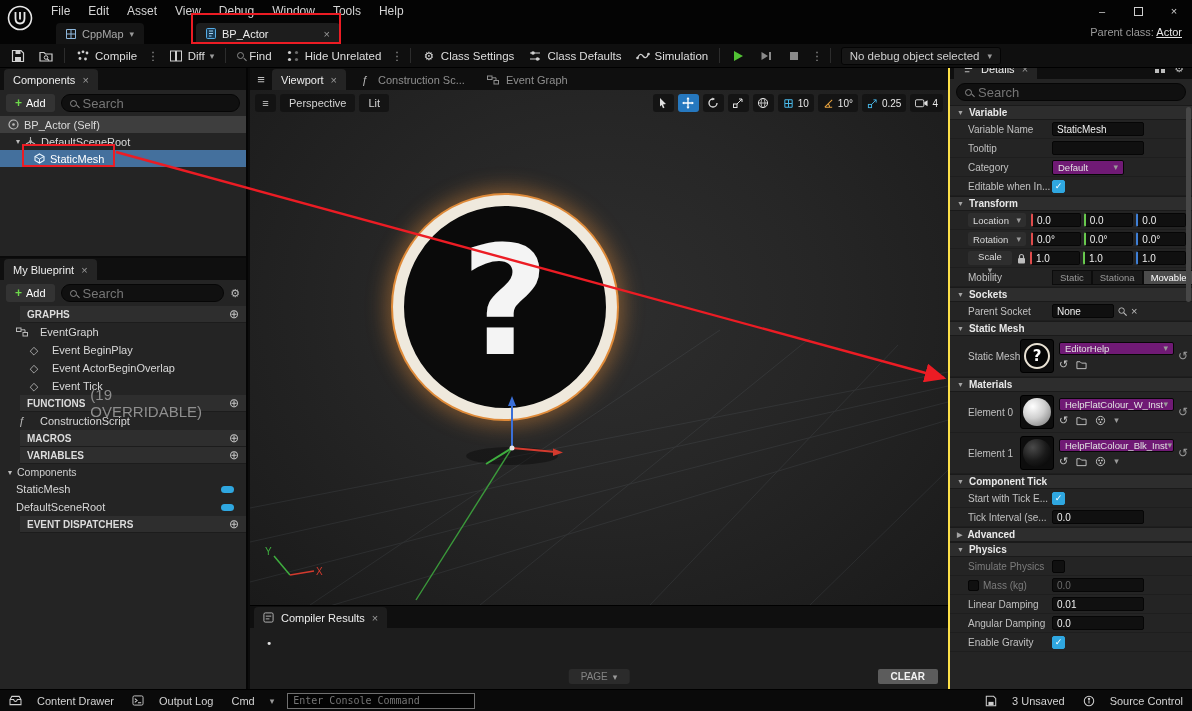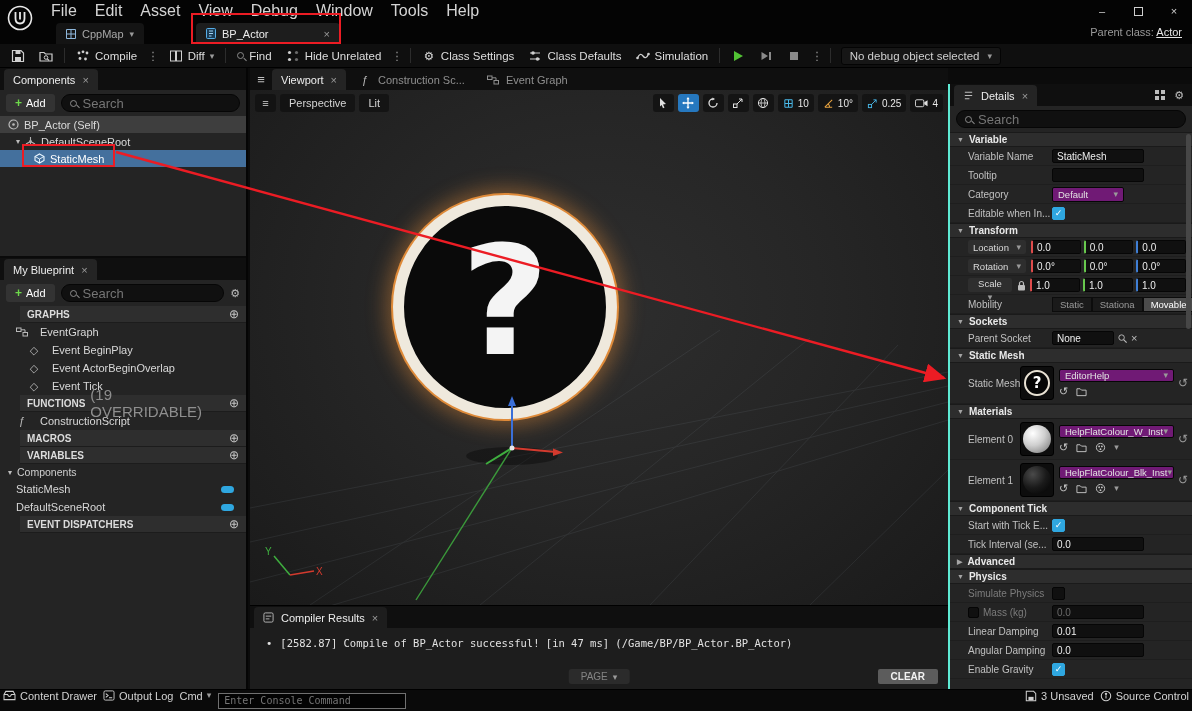--- a/index.html
+++ b/index.html
@@ -4,21 +4,21 @@
 <style>
   * { box-sizing: border-box; margin:0; padding:0; }
   html,body { width:1192px; height:711px; overflow:hidden; }
   body { background:#0b0b0b; font-family:"Liberation Sans", sans-serif; color:#c8c8c8; font-size:11px; }
   .app { position:relative; width:1192px; height:711px; background:#0b0b0b; }
 
   
   .titlebar { position:absolute; top:0; left:0; right:0; height:22px; background:#040404; display:flex; align-items:center; z-index:5; }
   .ue-logo { position:absolute; left:7px; top:5px; width:26px; height:26px; z-index:6; }
   .menus { display:flex; margin-left:42px; height:100%; }
-  .menu-item { padding:0 9px; font-size:16px; color:#d4d4d4; display:flex; align-items:center; cursor:default; }
+  .menu-item { padding:0 9px; font-size:12px; color:#d4d4d4; display:flex; align-items:center; cursor:default; }
   .win-controls { margin-left:auto; display:flex; align-items:center; height:100%; }
   .win-btn { width:36px; height:100%; display:flex; align-items:center; justify-content:center; color:#cfcfcf; font-size:11px; }
   .max-box { width:9px; height:9px; border:1px solid #cfcfcf; }
 
   
   .tabrow { position:absolute; top:22px; left:0; right:0; height:22px; background:#040404; z-index:4; }
   .asset-tab { position:absolute; bottom:0; height:21px; display:flex; align-items:center; gap:6px; padding:0 10px; font-size:11px; border-radius:4px 4px 0 0; cursor:default; }
   .asset-tab.cpp { left:56px; background:#141414; color:#a8a8a8; }
   .asset-tab.bp  { left:196px; background:#1d1d1d; color:#ececec; width:144px; }
   .tab-x { color:#9a9a9a; font-size:11px; margin-left:auto; }
@@ -83,21 +83,21 @@
   
   .compiler { height:84px; background:#1d1d1d; border-top:1px solid #000; display:flex; flex-direction:column; }
   .comp-tabs { height:22px; background:#0f0f0f; display:flex; align-items:flex-end; }
   .comp-tabs .ptab { background:#1d1d1d; }
   .comp-body { flex:1; position:relative; padding:9px 0 0 16px; }
   .comp-msg { display:flex; gap:8px; font-family:"DejaVu Sans Mono", monospace; font-size:10.5px; color:#e2e2e2; }
   .page-btn { position:absolute; bottom:5px; left:50%; transform:translateX(-50%); background:#2b2b2b; color:#858585; border-radius:3px; font-size:10px; padding:2px 12px; display:flex; gap:5px; align-items:center; cursor:pointer; }
   .clear-btn { position:absolute; bottom:5px; right:10px; background:#5c5c5c; color:#f2f2f2; border-radius:2px; font-size:10px; font-weight:bold; padding:2px 13px; cursor:pointer; }
 
   
-  .details { position:absolute; top:84px; right:0; width:244px; bottom:22px; background:#242424; border-left:2px solid #5eead4; z-index:3; }
+  .details { position:absolute; top:57px; right:0; width:244px; bottom:22px; background:#242424; border-left:2px solid #fde047; z-index:3; }
   .dsearch { display:flex; gap:6px; padding:4px 6px; align-items:center; background:#242424; }
   .sect { height:15px; background:#2d2d2d; display:flex; align-items:center; gap:5px; padding:0 7px; font-size:10px; font-weight:bold; color:#e8e8e8; border-top:1px solid #1a1a1a; border-bottom:1px solid #1a1a1a; cursor:pointer; }
   .sect .arr { font-size:7px; color:#a5a5a5; }
   .prow { min-height:19px; display:flex; align-items:center; padding:0 6px 0 18px; border-bottom:1px solid #1e1e1e; font-size:10px; color:#c0c0c0; }
   .plabel { width:84px; flex-shrink:0; white-space:nowrap; overflow:hidden; display:flex; align-items:center; gap:4px; }
   .plabel.dim { color:#7c7c7c; }
   .pval { flex:1; display:flex; align-items:center; gap:3px; }
   .tfield { background:#101010; border:1px solid #060606; border-radius:2px; height:14px; display:flex; align-items:center; padding:0 4px; color:#ededed; font-size:10px; flex:1; }
   .tfield.dim { color:#6a6a6a; }
   .num { border-left:2px solid #555; flex:1; }
@@ -114,21 +114,21 @@
   .mini-help { width:26px; height:26px; border-radius:50%; background:#060606; border:2px solid #e9e2d4; display:flex; align-items:center; justify-content:center; font-family:"DejaVu Sans",sans-serif; font-weight:bold; font-size:15px; color:#fff; }
   .sphere-w { width:28px; height:28px; border-radius:50%; background:radial-gradient(circle at 35% 30%, #ffffff 0%, #cfcfcf 45%, #6e6e6e 100%); }
   .sphere-b { width:28px; height:28px; border-radius:50%; background:radial-gradient(circle at 35% 30%, #4a4a4a 0%, #1a1a1a 50%, #000 100%); }
   .asset-col { flex:1; margin-left:5px; display:flex; flex-direction:column; gap:3px; min-width:0; }
   .asset-icons { display:flex; gap:8px; font-size:11px; color:#c8c8c8; align-items:center; }
   .reset { margin-left:4px; color:#9a9a9a; font-size:12px; cursor:pointer; }
   .vscroll { position:absolute; right:1px; top:50px; width:5px; height:195px; background:#474747; border-radius:3px; }
 
   
   .statusbar { position:absolute; bottom:0; left:0; right:0; height:22px; background:#0a0a0a; border-top:1px solid #000; display:flex; align-items:center; font-size:11px; color:#d2d2d2; z-index:5; }
-  .sb-btn { display:flex; gap:4px; align-items:flex-start; padding:0 3px; height:100%; cursor:pointer; white-space:nowrap; }
+  .sb-btn { display:flex; gap:15px; align-items:center; padding:0 9px; height:100%; cursor:pointer; white-space:nowrap; }
   .console { width:188px; height:16px; background:#030303; border:1px solid #707070; display:flex; align-items:center; padding:0 5px; margin-left:4px; }
   .console input { background:none; border:none; outline:none; width:100%; font-family:"DejaVu Sans Mono",monospace; font-size:10px; color:#9a9a9a; }
   .sb-right { margin-left:auto; display:flex; align-items:center; height:100%; }
 
   
   .anno { position:absolute; border:2px solid #ec1c24; z-index:60; pointer-events:none; }
   .arrow-overlay { position:absolute; inset:0; z-index:59; pointer-events:none; }
 </style>
 </head>
 <body>
@@ -538,21 +538,20 @@
               <rect x="1" y="1" width="10" height="10" rx="1.5" fill="none" stroke="#bdbdbd"></rect>
               <path d="M3 4.5 H9 M3 7.5 H7" stroke="#bdbdbd"></path>
             </svg>
           <span>Compiler Results</span>
           <span class="tab-x">×</span>
         </div>
       </div>
       <div class="comp-body">
         <div class="comp-msg">
           <span>•</span>
-          <span>[2582.87] Compile of BP_Actor successful! [in 47 ms] (/Game/BP/BP_Actor.BP_Actor)</span>
         </div>
         <span class="page-btn">
           <span>PAGE</span>
           <span class="caret">▾</span>
         </span>
         <span class="clear-btn">CLEAR</span>
       </div>
     </div>
   </div>
 

